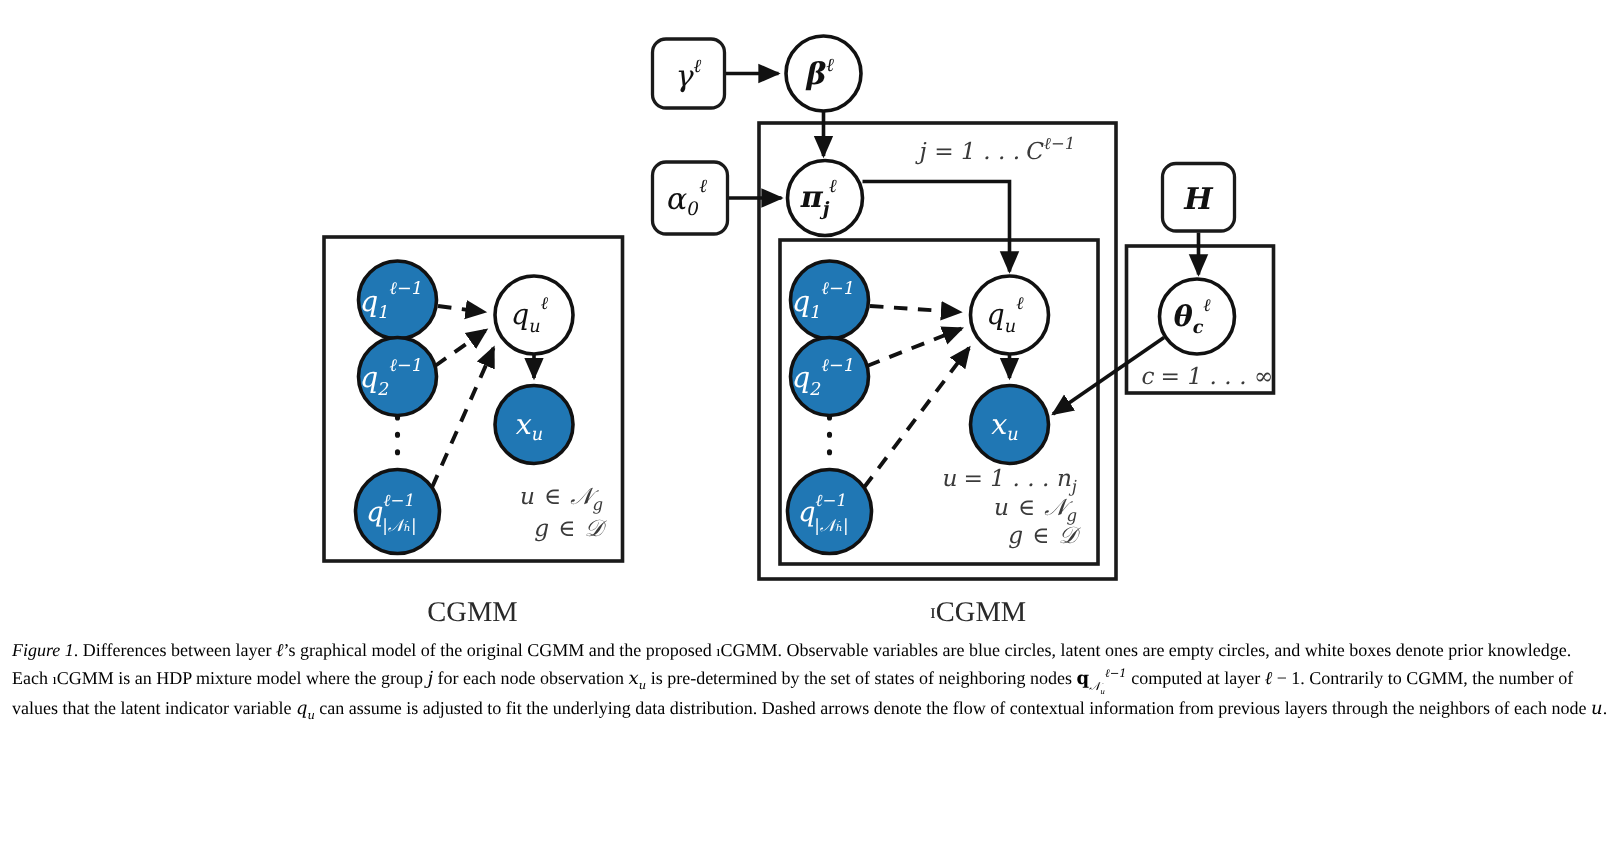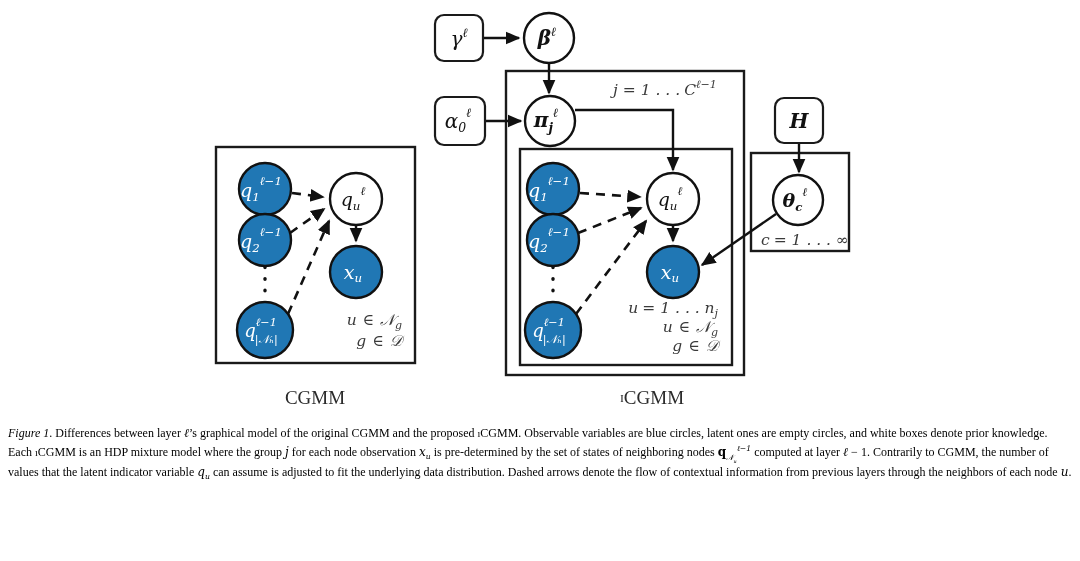--- a/index.html
+++ b/index.html
@@ -17,21 +17,21 @@
     position: relative;
   }
   #figure-root {
     position: relative;
     width: 1080px;
     height: 561px;
   }
   #diagram-layer {
     position: absolute;
     left: 0;
-    top: 5px;
+    top: 16px;
     width: 868px;
     height: 420px;
   }
   #diagram-svg {
     display: block;
     width: 1080px;
     height: 420px;
   }
 
   

